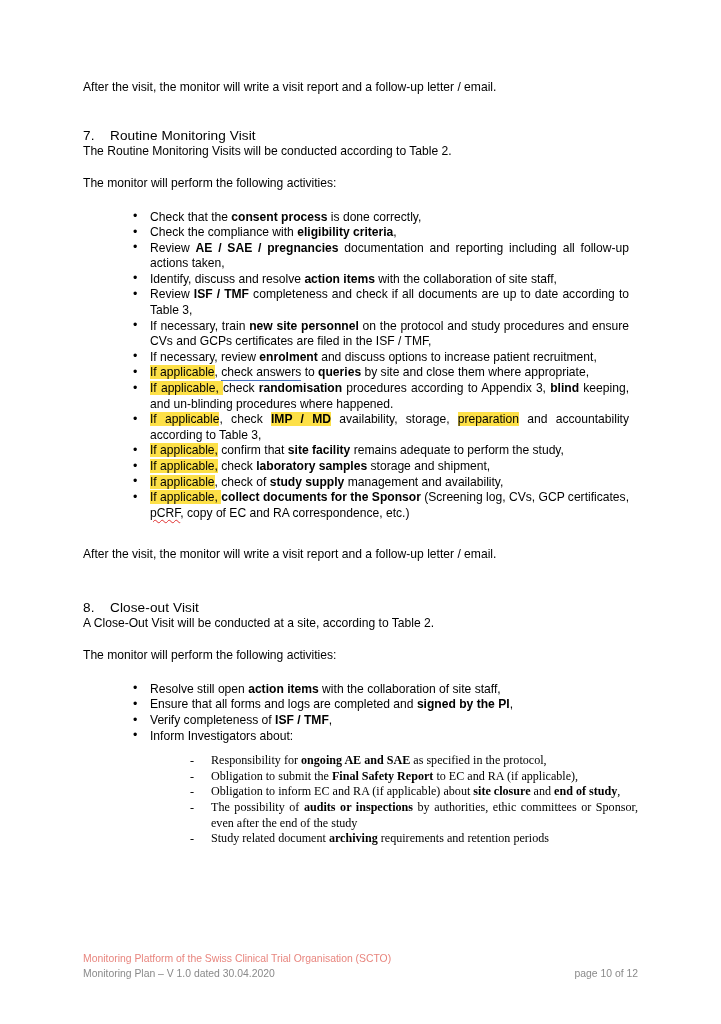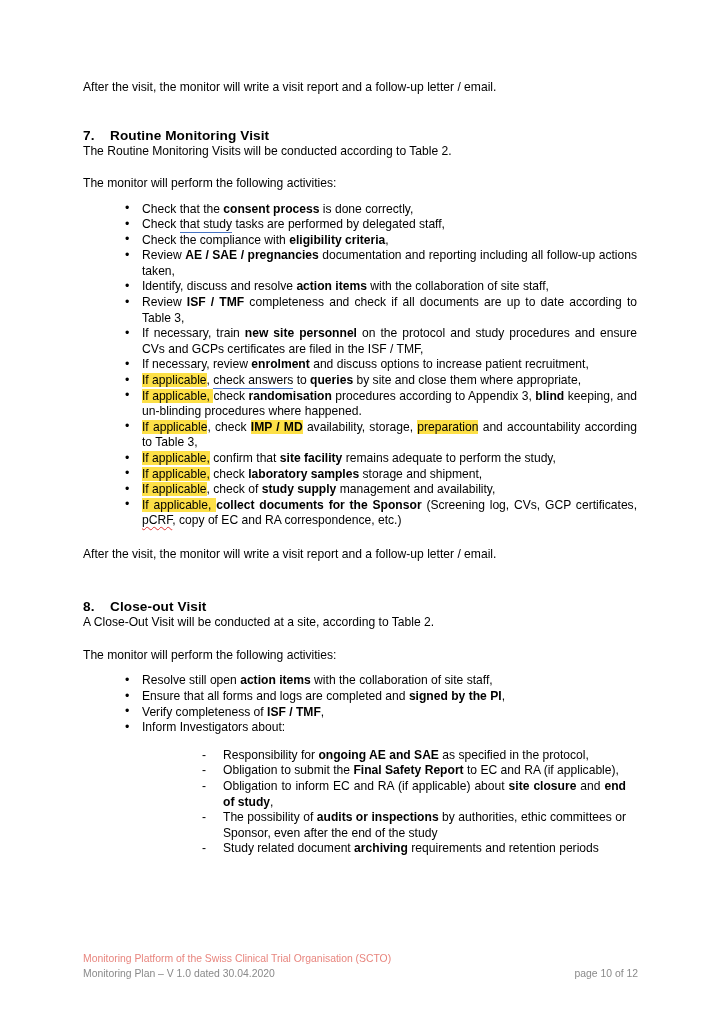--- a/index.html
+++ b/index.html
@@ -34,36 +34,36 @@
   p.para {
     margin: 0;
     font-size: 12.1px;
     line-height: 15.5px;
     text-align: left;
   }
 
   h2.heading {
     margin: 0;
     font-size: 13.6px;
-    font-weight: bold;
+    font-weight: normal;
     line-height: 17px;
     letter-spacing: 0.1px;
   }
   h2.heading .num {
     display: inline-block;
     width: 27px;
   }
 
   .gap-lg { height: 31px; }
   .gap-md { height: 17px; }
   .gap-sm { height: 9px; }
 
   ul.bullets {
     list-style: none;
-    margin: 1px;
+    margin: 9px;
     padding: 0;
   }
   ul.bullets > li {
     position: relative;
     padding-left: 58px;
     font-size: 12.1px;
     line-height: 15.6px;
     text-align: justify;
     text-justify: inter-word;
   }
@@ -71,22 +71,23 @@
     content: "\2022";
     position: absolute;
     left: 41px;
     top: -0.5px;
     font-size: 12.5px;
     line-height: 15.6px;
   }
 
   ul.dashes {
     list-style: none;
-    margin: 12px;
+    margin: 0;
     padding: 0;
+    font-family: Liberation Serif, serif;
   }
   ul.dashes > li {
     position: relative;
     padding-left: 128px;
     font-size: 12.1px;
     line-height: 15.6px;
     text-align: justify;
     text-justify: inter-word;
   }
   ul.dashes > li::before {
@@ -153,21 +154,20 @@
     <p class="para">The Routine Monitoring Visits will be conducted according to Table 2.</p>
 
     <div class="gap-md"></div>
 
     <p class="para">The monitor will perform the following activities:</p>
 
     <div class="gap-sm"></div>
 
     <ul class="bullets" id="s7-bullets">
         <li><span>Check that the </span><b>consent process</b><span> is done correctly,</span></li>
-        <li><span>Check </span><span class="grammar">that  study</span><span> tasks are performed by delegated staff,</span></li>
         <li><span>Check the compliance with </span><b>eligibility criteria</b><span>,</span></li>
         <li><span>Review </span><b>AE / SAE / pregnancies</b><span> documentation and reporting including all follow-up actions taken,</span></li>
         <li><span>Identify, discuss and resolve </span><b>action items</b><span> with the collaboration of site staff,</span></li>
         <li><span>Review </span><b>ISF / TMF</b><span> completeness and check if all documents are up to date according to Table 3,</span></li>
         <li><span>If necessary, train </span><b>new site personnel</b><span> on the protocol and study procedures and ensure CVs and GCPs certificates are filed in the ISF / TMF,</span></li>
         <li><span>If necessary, review </span><b>enrolment</b><span> and discuss options to increase patient recruitment,</span></li>
         <li><span class="hl">If applicable</span><span>, </span><span class="grammar">check  answers</span><span> to </span><b>queries</b><span> by site and close them where appropriate,</span></li>
         <li><span class="hl">If applicable, </span><span>check </span><b>randomisation</b><span> procedures according to Appendix 3, </span><b>blind</b><span> keeping, and un-blinding procedures where happened.</span></li>
         <li><span class="hl">If applicable</span><span>, check </span><b class="hl">IMP / MD</b><span> availability, storage, </span><span class="hl">preparation</span><span> and accountability according to Table 3,</span></li>
         <li><span class="hl">If applicable,</span><span> confirm that </span><b>site facility</b><span> remains adequate to perform the study,</span></li>

